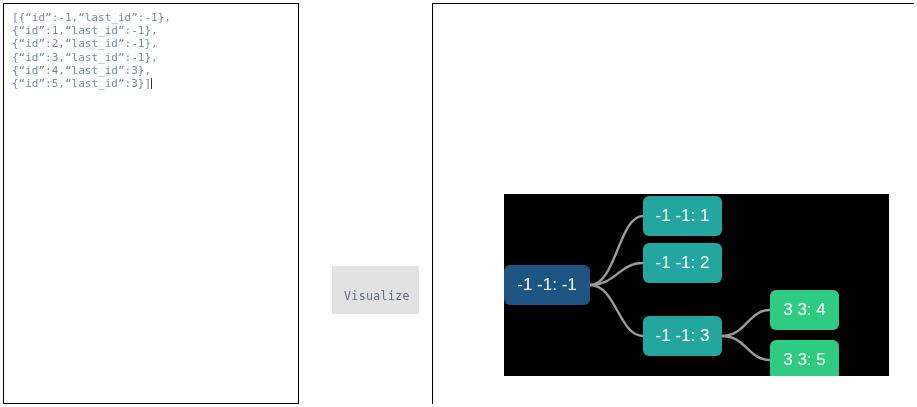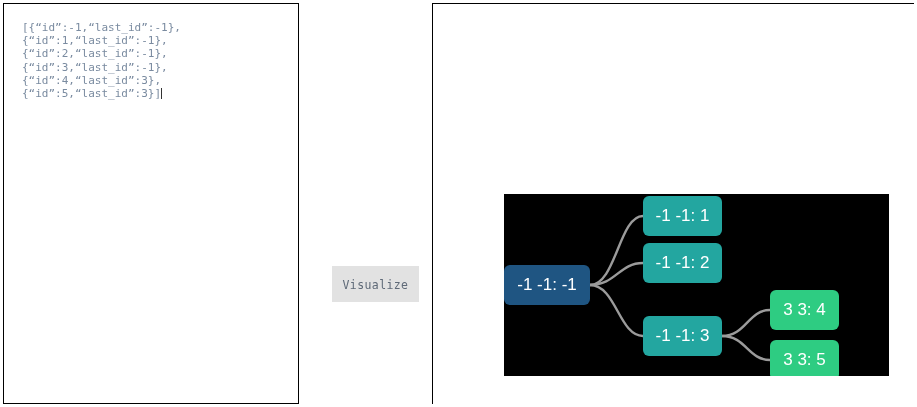--- a/index.html
+++ b/index.html
@@ -21,21 +21,21 @@
     left: 3px;
     top: 3px;
     width: 296px;
     height: 401px;
     border: 1px solid #000000;
     box-sizing: border-box;
     background: #ffffff;
     overflow: hidden;
   }
   #json-input-text {
-    margin: 12px;
+    margin: 2px;
     padding: 5px 0 0 6px;
     font-family: "DejaVu Sans Mono", "Liberation Mono", monospace;
     font-size: 11px;
     line-height: 13.2px;
     color: #7a8ba0;
     white-space: pre;
     letter-spacing: 0px;
   }
   #json-caret {
     display: inline-block;
@@ -51,30 +51,30 @@
     left: 300px;
     top: 0px;
     width: 132px;
     height: 407px;
   }
   #visualize-button {
     position: absolute;
     left: 32px;
     top: 266px;
     width: 87px;
-    height: 36px;
+    height: 48px;
     background: #e2e2e2;
     border: 0;
     box-sizing: border-box;
     color: #5f6a78;
     font-family: "DejaVu Sans Mono", "Liberation Mono", monospace;
     font-size: 11.5px;
     letter-spacing: 0.4px;
     cursor: pointer;
-    padding: 1px;
+    padding: 12px;
     text-align: center;
     line-height: 36px;
   }
 
   
   #visualization-panel {
     position: absolute;
     left: 432px;
     top: 3px;
     width: 482px;

